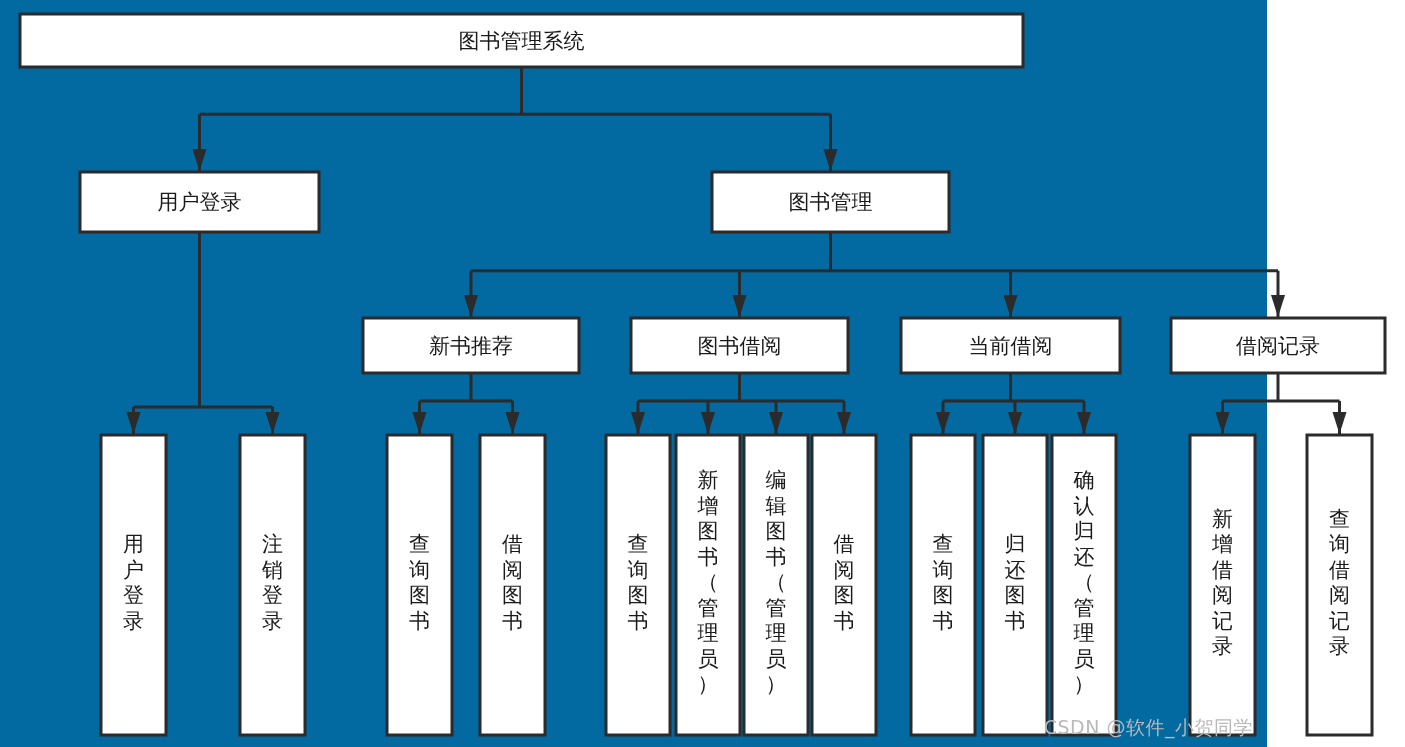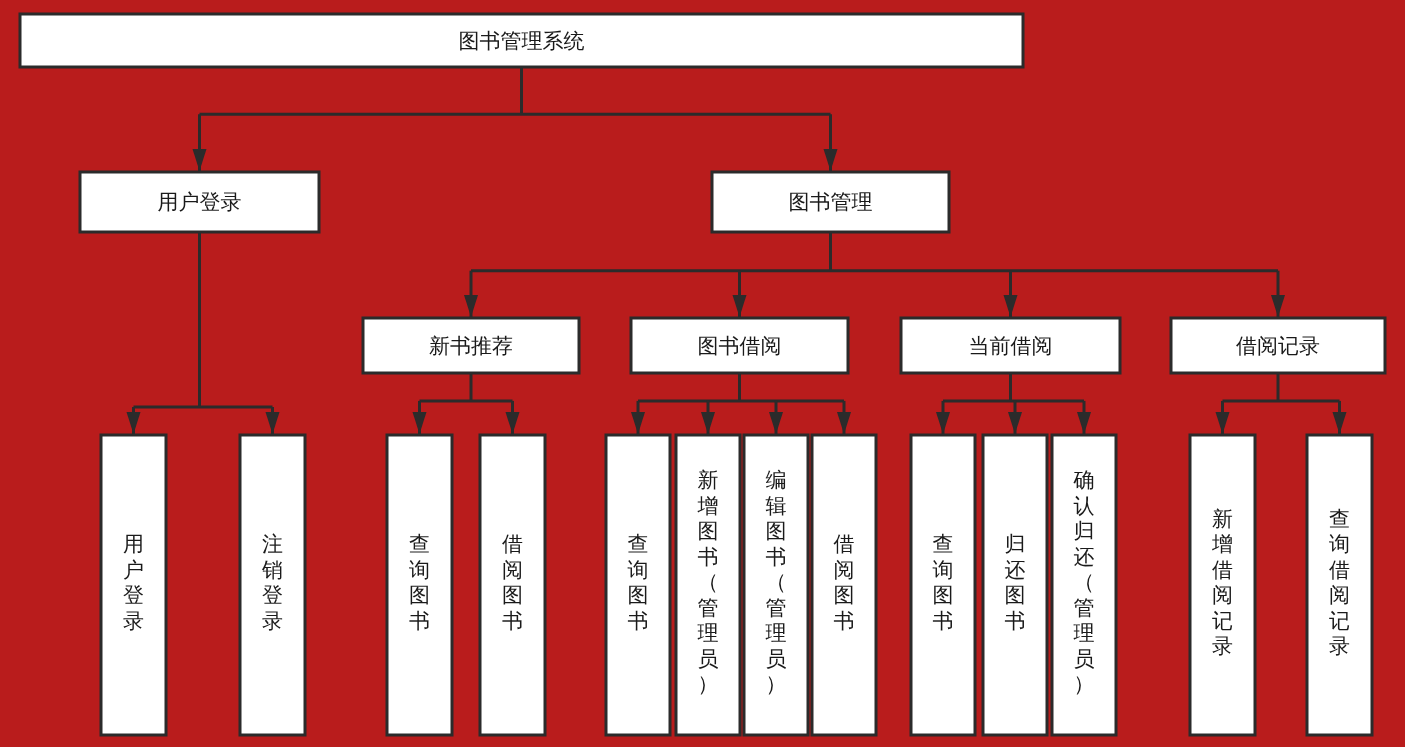--- a/index.html
+++ b/index.html
@@ -9,23 +9,23 @@
     background: #ffffff;
   }
   body {
     width: 1405px;
     height: 747px;
     overflow: hidden;
     font-family: "DejaVu Sans", "Liberation Sans", sans-serif;
   }
   #diagram-root {
     position: relative;
-    width: 1405px;
+    width: 1267px;
     height: 747px;
-    background: #b91c1c;
+    background: #0369a1;
   }
   svg#tree-svg {
     position: absolute;
     top: 0;
     left: 0;
     width: 1405px;
     height: 747px;
     display: block;
   }
   .node-box {
@@ -207,13 +207,14 @@
         <g>
           <rect x="1190" y="435" width="65" height="300" class="node-box"></rect>
           <text x="1222.5" y="0" class="node-label-vert"><tspan x="1222.5" y="525.72">新</tspan><tspan x="1222.5" y="551.22">增</tspan><tspan x="1222.5" y="576.72">借</tspan><tspan x="1222.5" y="602.22">阅</tspan><tspan x="1222.5" y="627.72">记</tspan><tspan x="1222.5" y="653.22">录</tspan></text>
         </g>
         <g>
           <rect x="1307" y="435" width="65" height="300" class="node-box"></rect>
           <text x="1339.5" y="0" class="node-label-vert"><tspan x="1339.5" y="525.72">查</tspan><tspan x="1339.5" y="551.22">询</tspan><tspan x="1339.5" y="576.72">借</tspan><tspan x="1339.5" y="602.22">阅</tspan><tspan x="1339.5" y="627.72">记</tspan><tspan x="1339.5" y="653.22">录</tspan></text>
         </g>
       </g>
   </svg>
+  <div class="watermark-text">CSDN @软件_小贺同学</div>
 </div>
 
 </body></html>

